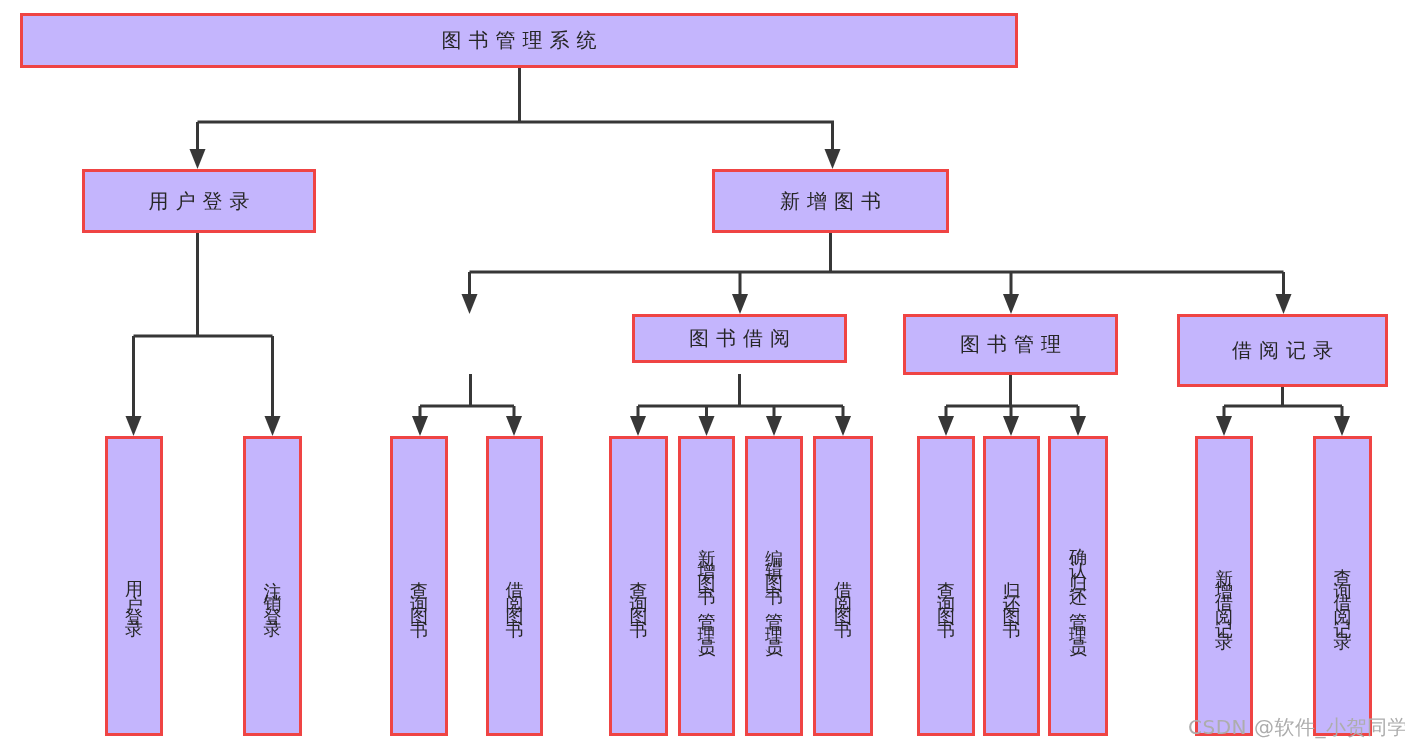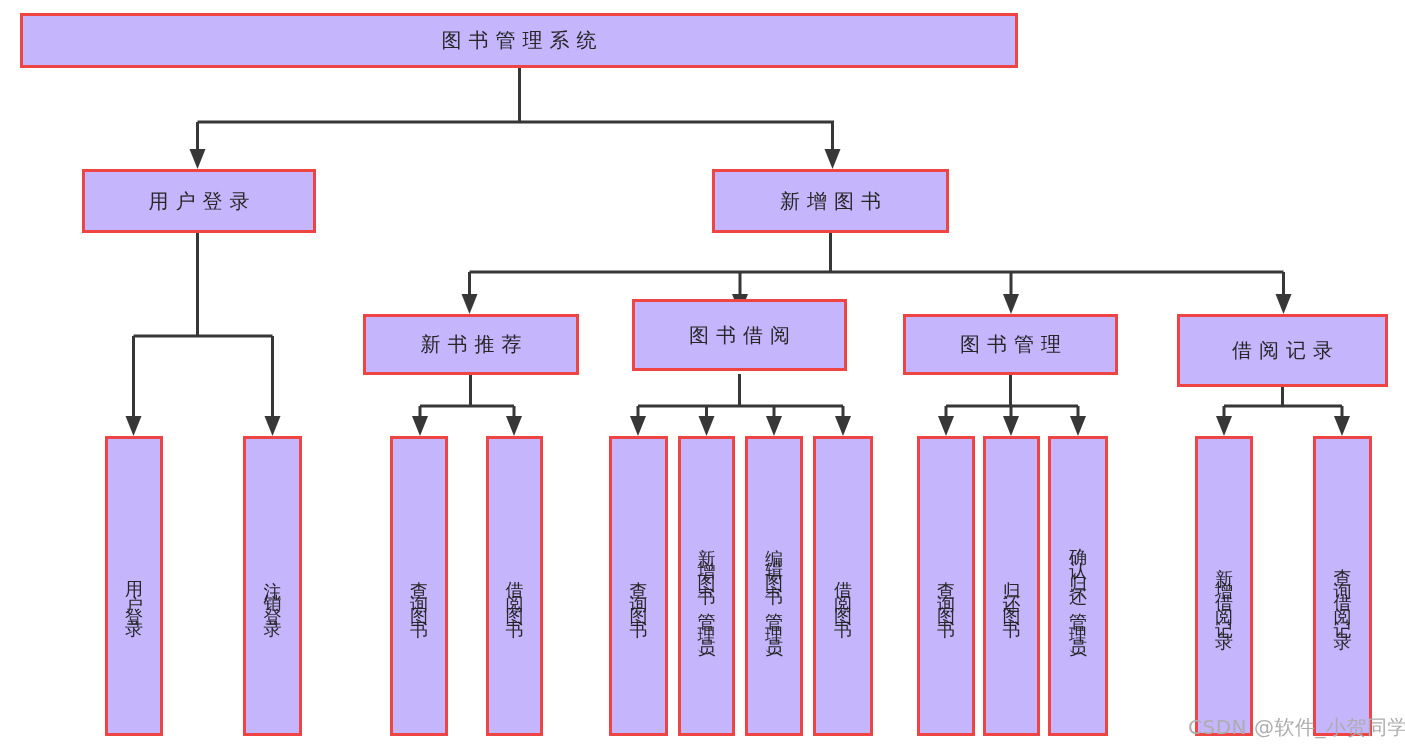--- a/index.html
+++ b/index.html
@@ -112,22 +112,21 @@
       <polygon points="1216,416 1232,416 1224,436"></polygon>
       <polygon points="1334,416 1350,416 1342,436"></polygon>
     </g>
   </svg>
 
   <div class="node h-label" style="left:20px; top:13px; width:998px; height:55px;">图书管理系统</div>
 
   <div class="node h-label" style="left:82px; top:169px; width:234px; height:64px;">用户登录</div>
   <div class="node h-label" style="left:712px; top:169px; width:237px; height:64px;">新增图书</div>
 
-  <div class="node h-label" style="left:363px; top:314px; width:216px; height:61px;">新书推荐</div>
-  <div class="node h-label" style="left:632px; top:299px; width:215px; height:72px;">图书借阅</div>
+  <div class="node h-label" style="left:632px; top:314px; width:215px; height:49px;">图书借阅</div>
   <div class="node h-label" style="left:903px; top:314px; width:215px; height:61px;">图书管理</div>
   <div class="node h-label" style="left:1177px; top:314px; width:211px; height:73px;">借阅记录</div>
 
   <div class="node leaf" style="left:105px; top:436px; width:58px; height:300px;">
     <span class="v-text">用户登录</span>
   </div>
   <div class="node leaf" style="left:243px; top:436px; width:59px; height:300px;">
     <span class="v-text">注销登录</span>
   </div>
 

